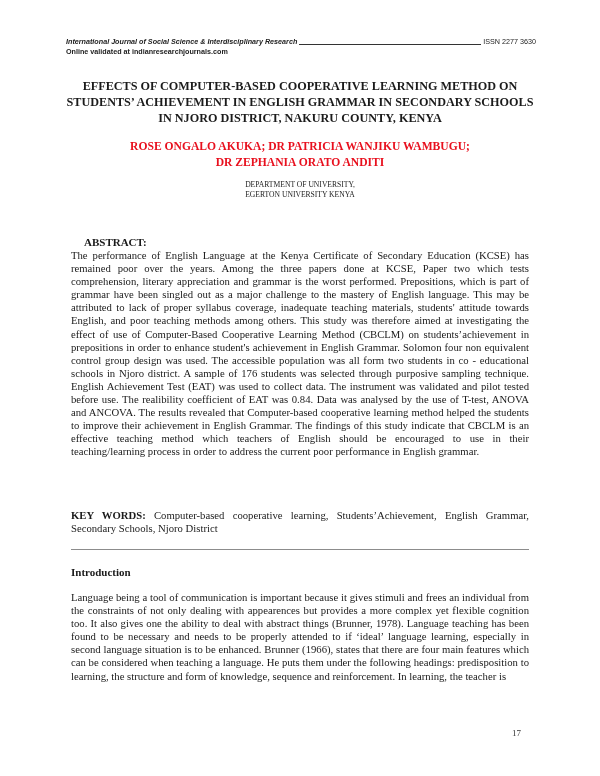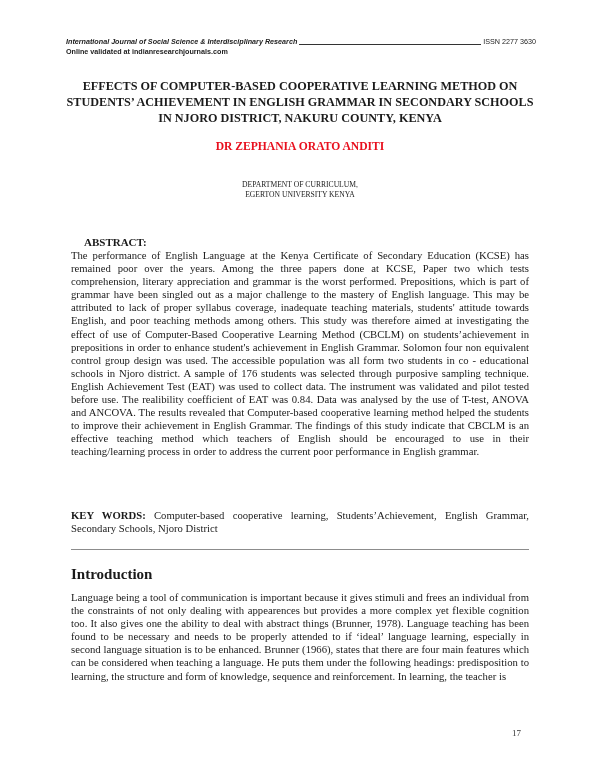--- a/index.html
+++ b/index.html
@@ -12,46 +12,47 @@
   .hdr .b { font-weight:bold; }
   .title { position:absolute; left:60px; top:78px; width:480px; text-align:center; font-weight:bold; font-size:12.2px; line-height:16px; color:#1b1b1b; }
   .authors { position:absolute; left:60px; top:139px; width:480px; text-align:center; font-weight:bold; font-size:11.6px; line-height:15.5px; color:#e8101e; }
   .dept { position:absolute; left:60px; top:180px; width:480px; text-align:center; font-size:7.6px; line-height:10px; color:#222; }
   .abs-h { position:absolute; left:71px; top:236px; font-weight:bold; font-size:11px;margin-left:13px; }
   .para { position:absolute; left:71px; width:458px; font-size:10.7px; line-height:13.1px; text-align:justify; }
   .abs { top:249px; }
   .kw { top:509px; }
   .kw b { font-weight:bold; }
   .hr { position:absolute; left:71px; top:549px; width:458px; height:0; border-top:1px solid #8c8c8c; }
-  .intro-h { position:absolute; left:71px; top:566px; font-weight:bold; font-size:15px;font-family:Liberation Serif, serif; }
+  .intro-h { position:absolute; left:71px; top:566px; font-weight:bold; font-size:11px;font-family:Liberation Serif, serif; }
   .intro { top:591px; }
   .pnum { position:absolute; left:512px; top:728px; font-family:Liberation Serif, serif; font-size:9px; color:#333; }
 </style>
 </head>
 <body>
 
 <div class="page">
 
   <div class="hdr">
     <div class="line1">
       <span class="j">International Journal of Social Science &amp; Interdisciplinary Research</span>
       <span class="rule"></span>
       <span>ISSN 2277 3630</span>
     </div>
     <div class="b">Online validated at indianresearchjournals.com</div>
   </div>
 
   <div class="title">EFFECTS OF COMPUTER-BASED COOPERATIVE LEARNING METHOD ON STUDENTS’ ACHIEVEMENT IN ENGLISH GRAMMAR IN SECONDARY SCHOOLS IN NJORO DISTRICT, NAKURU COUNTY, KENYA</div>
 
   <div class="authors">
+    <div>ROSE ONGALO AKUKA; DR PATRICIA WANJIKU WAMBUGU;</div>
     <div>DR ZEPHANIA ORATO ANDITI</div>
   </div>
 
   <div class="dept">
-    <div>DEPARTMENT OF CURRICULUM,</div>
+    <div>DEPARTMENT OF UNIVERSITY,</div>
     <div>EGERTON UNIVERSITY KENYA</div>
   </div>
 
   <div class="abs-h">ABSTRACT:</div>
   <div class="para abs">The performance of English Language at the Kenya Certificate of Secondary Education (KCSE) has remained poor over the years. Among the three papers done at KCSE, Paper two which tests comprehension, literary appreciation and grammar is the worst performed. Prepositions, which is part of grammar have been singled out as a major challenge to the mastery of English language. This may be attributed to  lack of proper syllabus coverage, inadequate teaching materials, students' attitude towards English, and poor teaching methods among others. This study was therefore aimed at investigating the effect of use of Computer-Based Cooperative Learning Method (CBCLM) on students’achievement in prepositions in order to enhance student's achievement in English Grammar. Solomon four non equivalent control group design was used. The accessible population was all form two students in  co - educational schools in Njoro district. A sample of 176 students was selected through purposive sampling technique. English Achievement Test (EAT) was used to collect data. The instrument was validated and pilot tested before use. The realibility coefficient of EAT was 0.84. Data was analysed by the use of T-test, ANOVA and ANCOVA. The results revealed that Computer-based cooperative learning method helped the students to improve  their achievement in English Grammar. The findings of this study indicate that CBCLM is an effective teaching method which teachers of English should be encouraged to use in their teaching/learning process in order to address the current poor performance in English grammar.</div>
 
   <div class="para kw"><b>KEY WORDS:</b><span> Computer-based cooperative learning, Students’Achievement, English Grammar, Secondary Schools, Njoro District</span></div>
 
   <div class="hr"></div>
 

